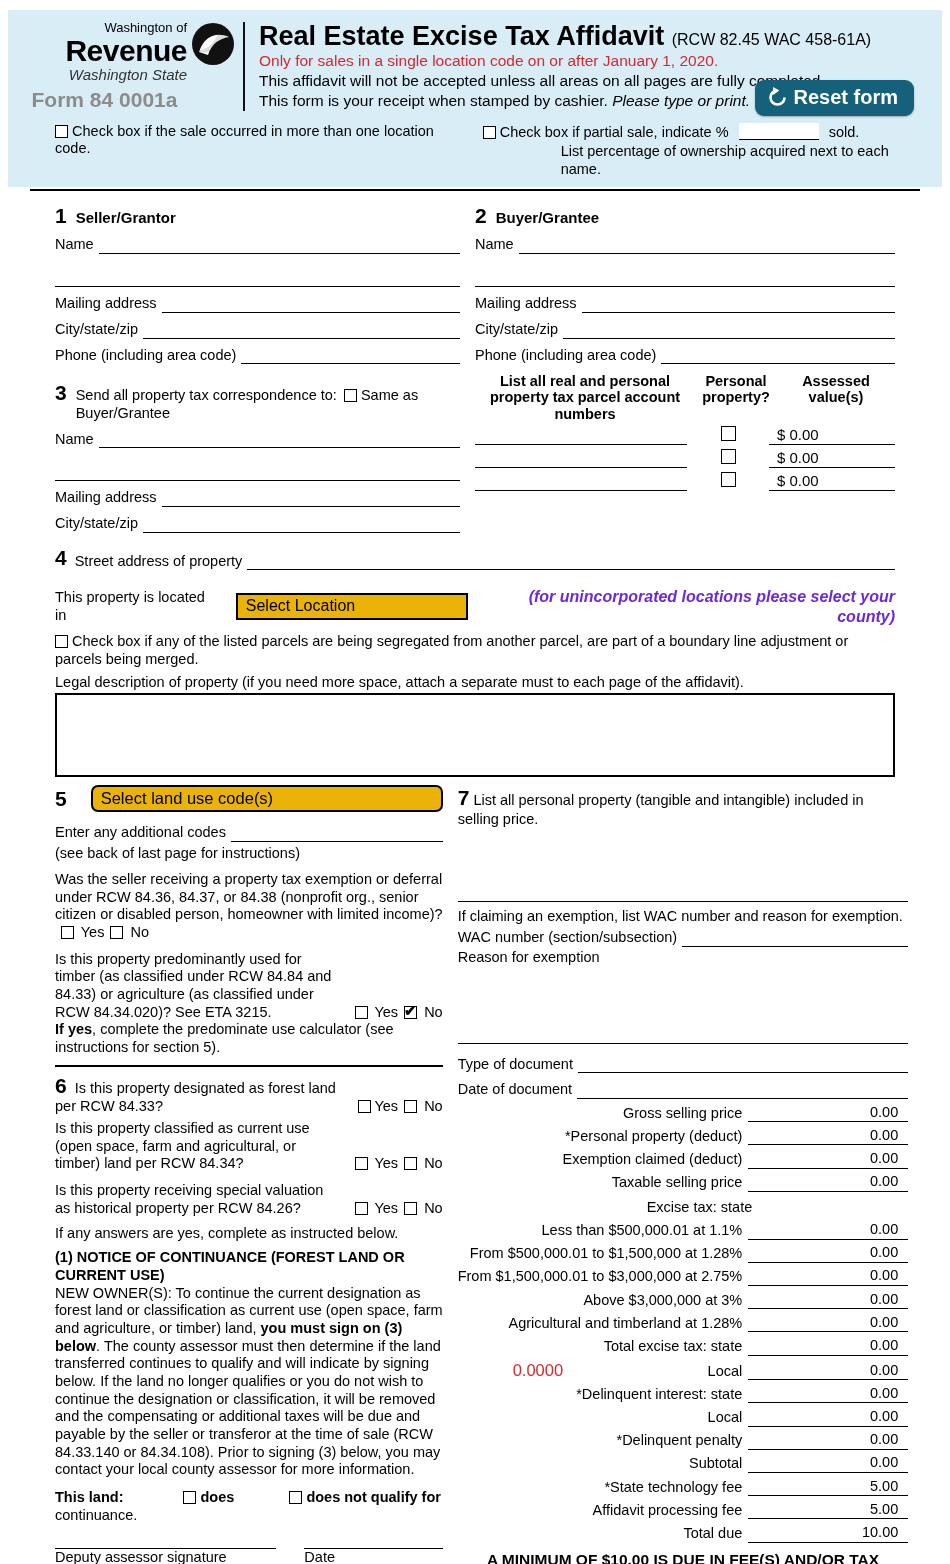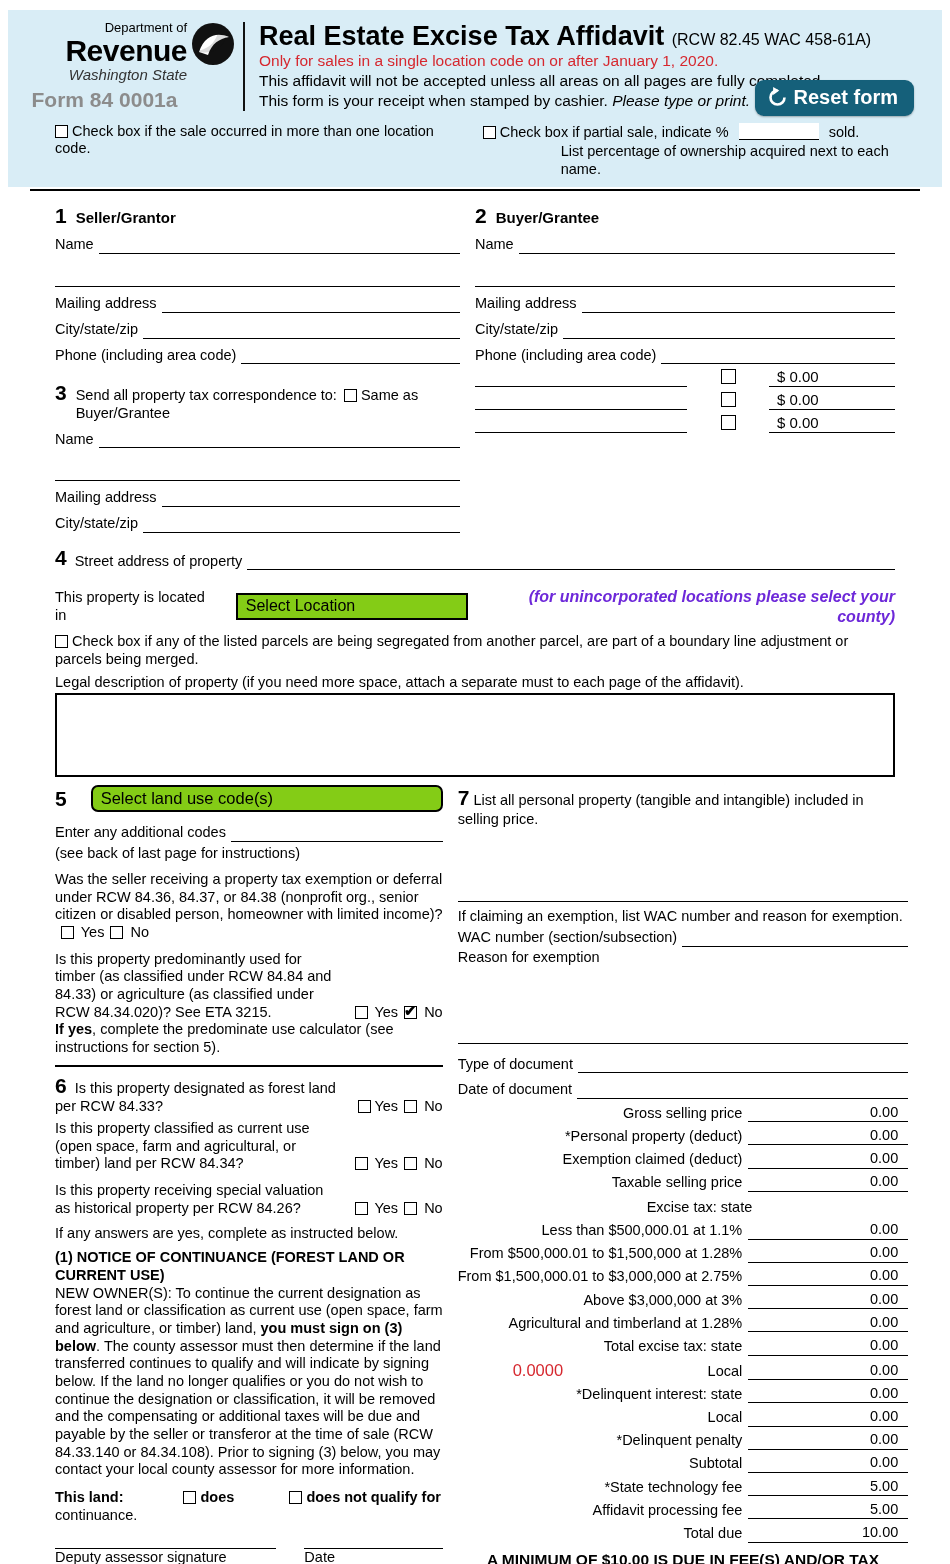--- a/index.html
+++ b/index.html
@@ -48,21 +48,21 @@
   .rc{flex:1;}
   
   .phead{display:flex;font-weight:bold;margin-top:9px;line-height:1.12;text-align:center;}
   .ph1{flex:1;}.ph2{width:82px;}.ph3{width:118px;}
   .prow{display:flex;align-items:flex-end;height:23px;}
   .pc1{flex:1;border-bottom:1.8px solid #000;}
   .pc2{width:82px;text-align:center;padding-bottom:1px;}
   .pc2 .cb{width:15px;height:15px;}
   .pc3{width:118px;border-bottom:1.8px solid #000;padding-left:8px;font-size:15px;}
   
-  .selectbox{border:2px solid #000;background:#84cc16;font-size:16px;padding:1px 8px 2px 8px;
+  .selectbox{border:2px solid #000;background:#eab308;font-size:16px;padding:1px 8px 2px 8px;
              box-sizing:border-box;display:inline-block;}
   .legalbox{border:2px solid #000;height:80px;margin-top:2px;background:#fff;}
   .rednote{color:#6d28d9;font-style:italic;font-weight:bold;font-size:16px;text-align:right;}
   
   .q{display:flex;margin-top:9px;}
   .q .qt{flex:1;padding-right:6px;}
   .q .yn{white-space:nowrap;align-self:flex-end;}
   .yn .cb{margin:0 3px 0 6px;}
   .para{margin-top:8px;}
   .bold{font-weight:bold;}
@@ -91,21 +91,21 @@
 <div class="page">
 
   <div class="band">
     <div class="band-top">
       <div class="logo">
         <svg width="44" height="44" viewBox="0 0 44 44">
           <circle cx="22" cy="22" r="21" fill="#111"></circle>
           <path d="M8 30 C14 12, 27 10, 38 15 C28 17 21 21 17 33 Z" fill="#fff"></path>
           <path d="M36 14 C30 30, 17 33, 6 29 C16 27 23 23 27 11 Z" fill="#111" opacity="0.15"></path>
         </svg>
-        <div class="dept">Department of</div>
+        <div class="dept">Washington of</div>
         <div class="rev">Revenue</div>
         <div class="wa">Washington State</div>
         <div class="formno">Form 84 0001a</div>
       </div>
       <div class="vdiv"></div>
       <div class="titleblk">
         <div class="title-line">
           <span>Real Estate Excise Tax Affidavit</span>
           <span class="rcw">(RCW 82.45 WAC 458-61A)</span>
         </div>
@@ -205,20 +205,25 @@
           </div>
         <div class="f">
             <span class="l">City/state/zip</span>
             <span class="u"></span>
           </div>
         <div class="f">
             <span class="l">Phone (including area code)</span>
             <span class="u"></span>
           </div>
 
+        <div class="phead">
+          <div class="ph1">List all real and personal property tax parcel account numbers</div>
+          <div class="ph2">Personal property?</div>
+          <div class="ph3">Assessed value(s)</div>
+        </div>
         <div class="prow">
           <div class="pc1"></div>
           <div class="pc2"><span class="cb"></span></div>
           <div class="pc3">$ 0.00</div>
         </div>
         <div class="prow">
           <div class="pc1"></div>
           <div class="pc2"><span class="cb"></span></div>
           <div class="pc3">$ 0.00</div>
         </div>

